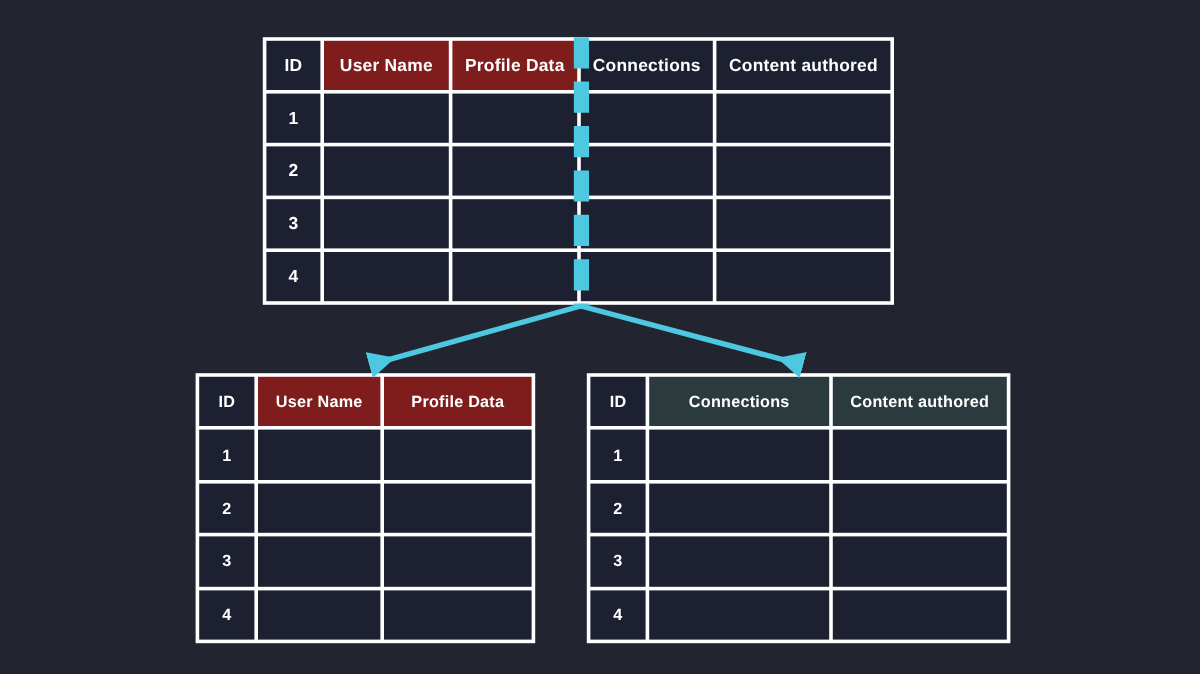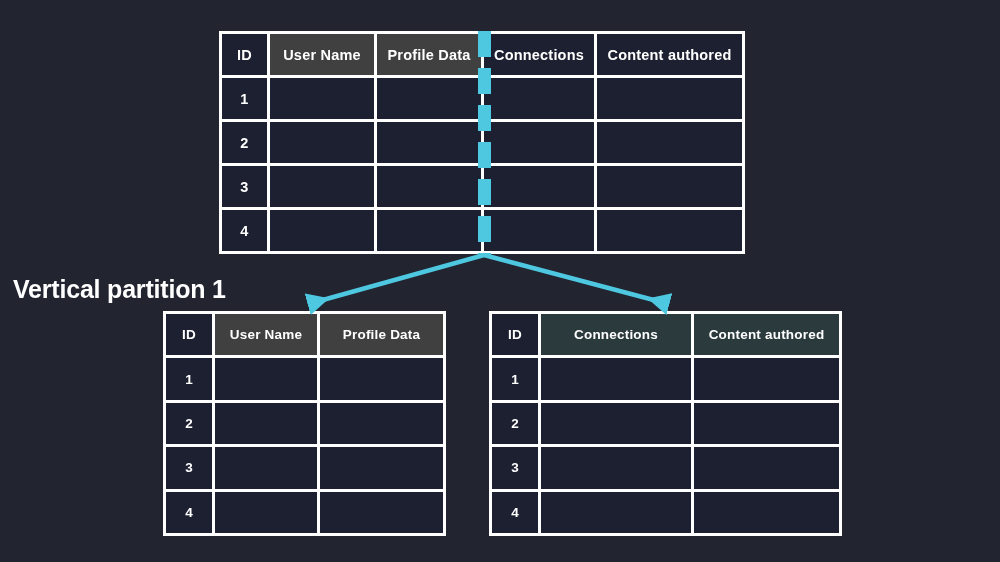--- a/index.html
+++ b/index.html
@@ -39,21 +39,21 @@
     display: flex;
     align-items: center;
     justify-content: center;
     color: #ffffff;
     font-weight: bold;
     letter-spacing: 0.2px;
     overflow: hidden;
     white-space: nowrap;
   }
   .tbl .cell.hdr { }
-  .cell.magenta { background: #404040; }
+  .cell.magenta { background: #7f1d1d; }
   .cell.slate   { background: #2b3a3d; }
   .cell.navy    { background: #1c2030; }
 
   
   #table-main {
     left: 219px;
     top: 31px;
     width: 526px;
     height: 223px;
   }
@@ -181,21 +181,20 @@
   <svg id="arrows" viewBox="0 0 1000 562">
     <defs>
       <marker id="ah" viewBox="0 0 10 10" refX="8" refY="5" markerWidth="5" markerHeight="5" orient="auto-start-reverse">
         <path d="M 0 5 L 10 0 L 10 10 z" fill="#4ec7e0"></path>
       </marker>
     </defs>
     <line x1="484" y1="255" x2="312" y2="303" stroke="#4ec7e0" stroke-width="4.5" marker-end="url(#ah)"></line>
     <line x1="484" y1="255" x2="665" y2="303" stroke="#4ec7e0" stroke-width="4.5" marker-end="url(#ah)"></line>
   </svg>
 
-  <div class="caption" id="caption-left">Vertical partition 1</div>
 
   <div class="tbl" id="table-part1">
 
     <div class="row hdr-row">
       <div class="cell hdr navy c-id">ID</div>
       <div class="cell hdr magenta c-user">User Name</div>
       <div class="cell hdr magenta c-prof">Profile Data</div>
     </div>
 
     <div class="row">

